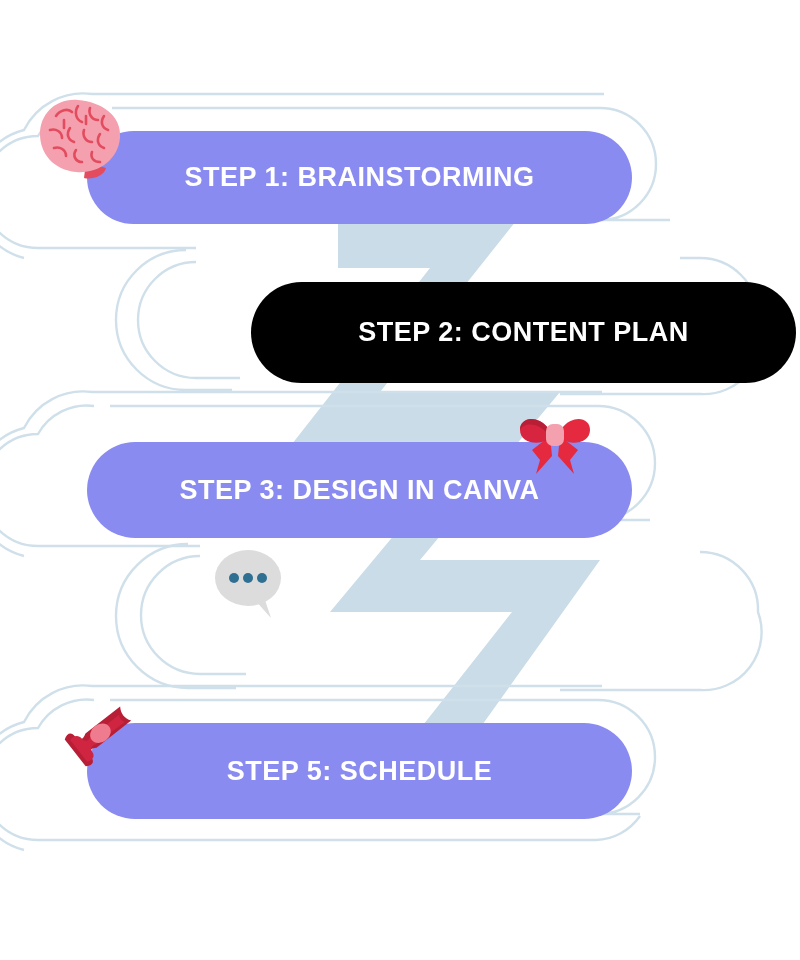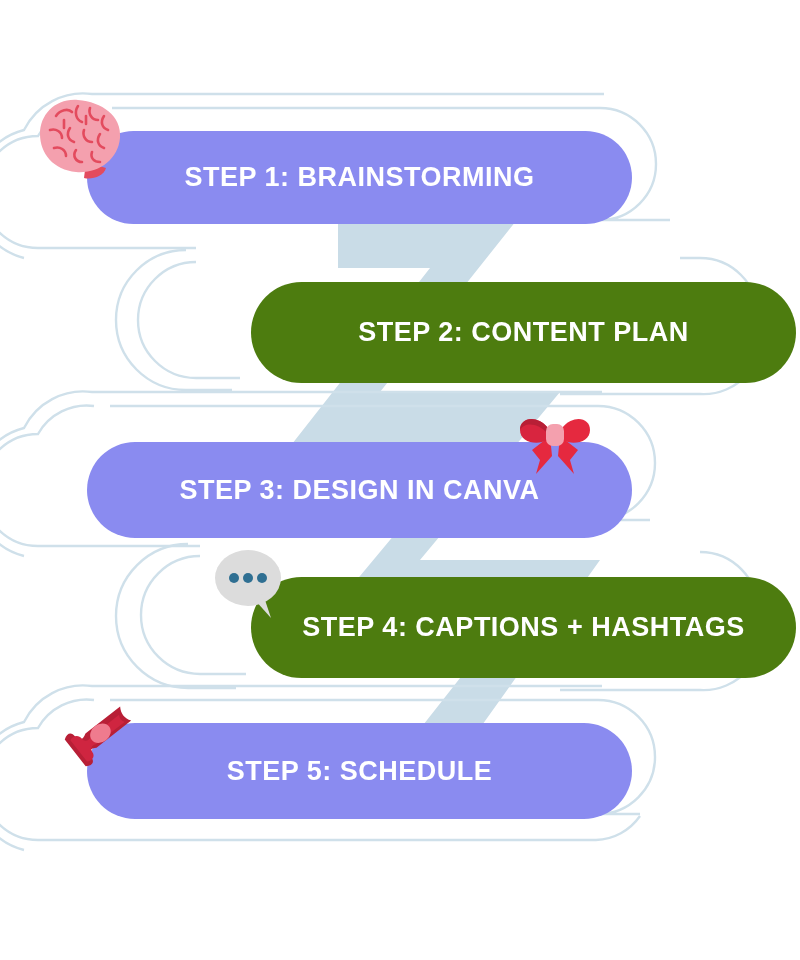--- a/index.html
+++ b/index.html
@@ -29,21 +29,21 @@
     line-height:1.12;
     box-sizing:border-box;
     padding:0 26px;
   }
   .step-bar .bar-label{
     display:block;width:100%;
     font-size:27px;
     text-transform:uppercase;
   }
   .bar-light{background:#8a8bf0;}
-  .bar-dark{background:#4d7c0f;}
+  .bar-dark{background:#000000;}
 
   
   #bar-1{left:47px;  top:131px; width:545px; height:93px;  border-radius:47px;}
   #bar-2{left:211px; top:282px; width:545px; height:101px; border-radius:51px;}
   #bar-3{left:47px;  top:442px; width:545px; height:96px;  border-radius:48px;}
   #bar-4{left:211px; top:577px; width:545px; height:101px; border-radius:51px;}
   #bar-5{left:47px;  top:723px; width:545px; height:96px;  border-radius:48px;}
 
   #bar-4 .bar-label{font-size:27px;}
 
@@ -117,23 +117,20 @@
     </div>
 
     <div id="bar-2" class="step-bar bar-dark">
       <span class="bar-label">STEP 2: CONTENT PLAN</span>
     </div>
 
     <div id="bar-3" class="step-bar bar-light">
       <span class="bar-label">STEP 3: DESIGN IN CANVA</span>
     </div>
 
-    <div id="bar-4" class="step-bar bar-dark">
-      <span class="bar-label">STEP 4: CAPTIONS + HASHTAGS</span>
-    </div>
 
     <div id="bar-5" class="step-bar bar-light">
       <span class="bar-label">STEP 5: SCHEDULE</span>
     </div>
   </div>
 
   <div class="icon-layer">
 
     <div id="icon-brain" class="deco-icon">
       <svg width="96" height="92" viewBox="0 0 96 92">

